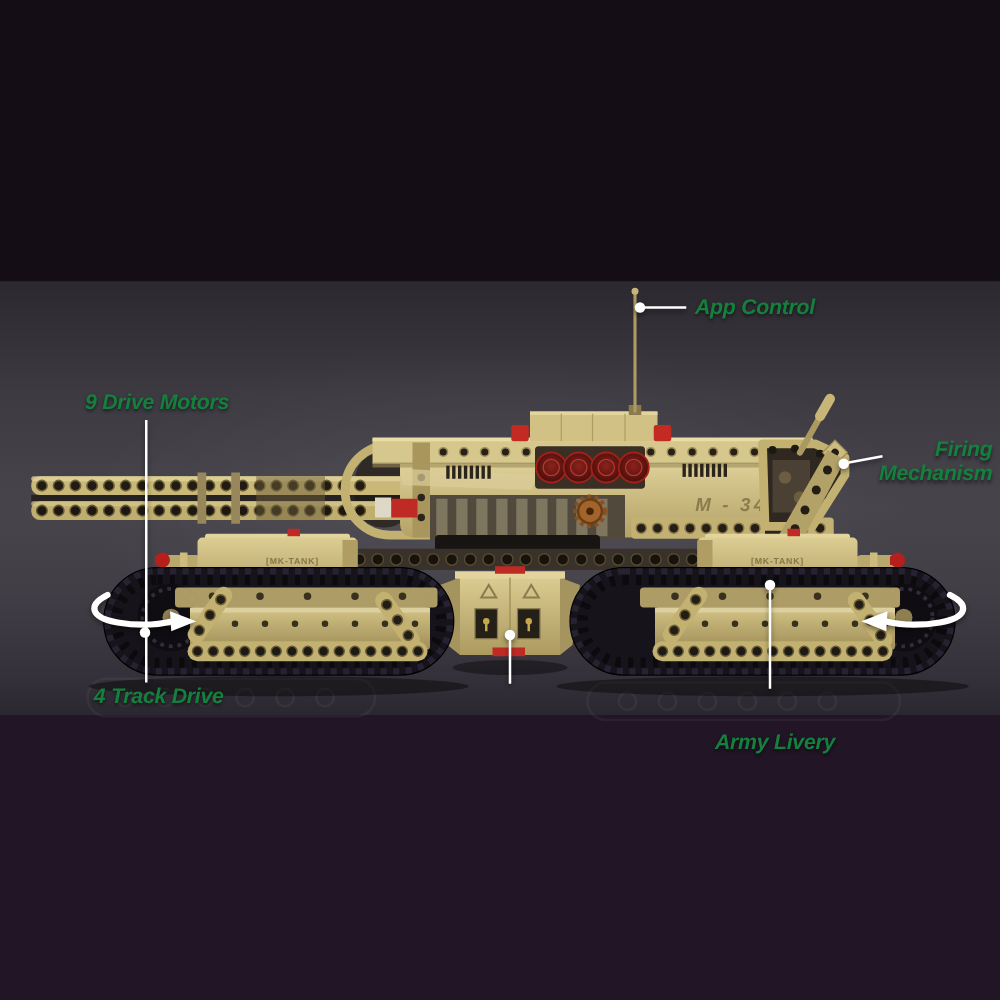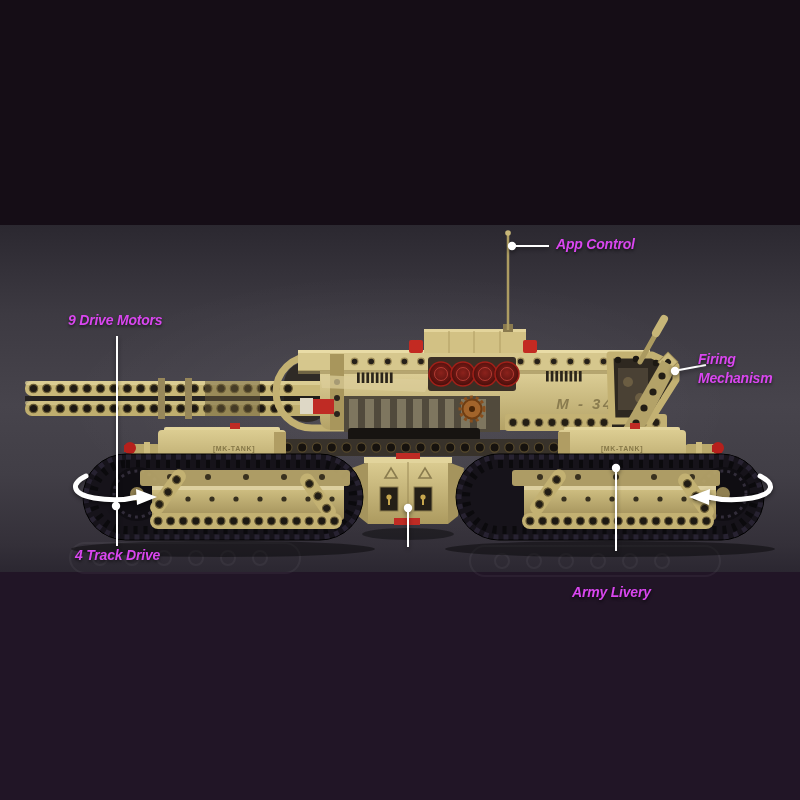--- a/index.html
+++ b/index.html
@@ -4,23 +4,23 @@
 <style>
   html,body{margin:0;padding:0;width:800px;height:800px;background:#140c15;overflow:hidden}
   .stage{position:relative;width:800px;height:800px;font-family:"Liberation Sans",sans-serif}
   .band-top{position:absolute;left:0;top:0;width:800px;height:225px;background:#150d16}
   .band-bottom{position:absolute;left:0;top:572px;width:800px;height:228px;background:#211526}
   .photo{position:absolute;left:0;top:225px;width:800px;height:347px;
     background:linear-gradient(180deg,#2b2830 0%,#3d3a42 26%,#47444c 52%,#413e46 72%,#343039 92%,#2b2731 100%)}
   .photo::after{content:"";position:absolute;inset:0;
     background:radial-gradient(ellipse 60% 55% at 50% 52%,rgba(255,255,255,.06),rgba(0,0,0,0) 70%)}
   svg.scene{position:absolute;left:0;top:0;width:800px;height:800px}
-  .label{position:absolute;color:#d946ef;font-weight:700;font-style:italic;font-size:14px;
+  .label{position:absolute;color:#15803d;font-weight:700;font-style:italic;font-size:17px;
     letter-spacing:-.2px;white-space:nowrap;text-shadow:0 2px 3px rgba(0,0,0,.55)}
-  .label.multi{white-space:normal;text-align:left;line-height:19px;width:96px}
+  .label.multi{white-space:normal;text-align:right;line-height:19px;width:96px}
   #ann{filter:drop-shadow(0 2px 2px rgba(0,0,0,.45))}
   text{font-family:"Liberation Sans",sans-serif}
 </style>
 </head>
 <body>
 
 <div class="stage">
   <div class="band-top"></div>
   <div class="photo"></div>
   <div class="band-bottom"></div>

